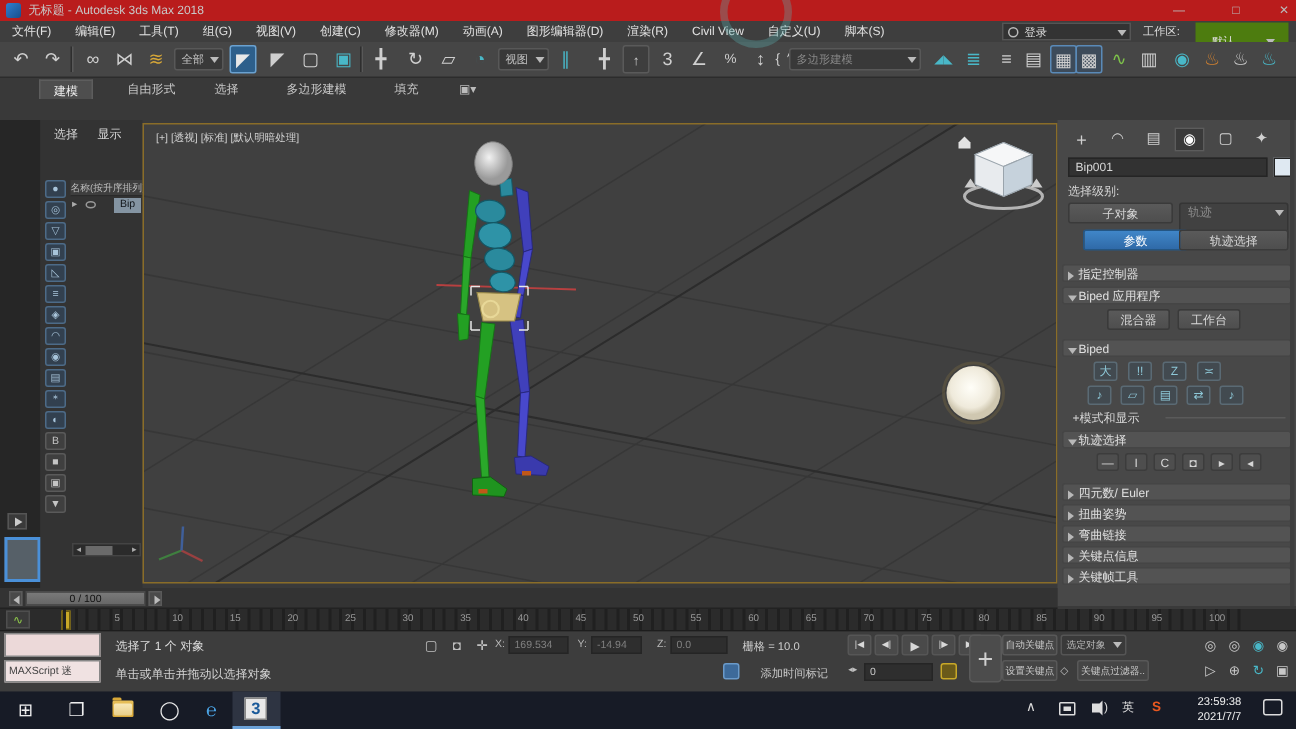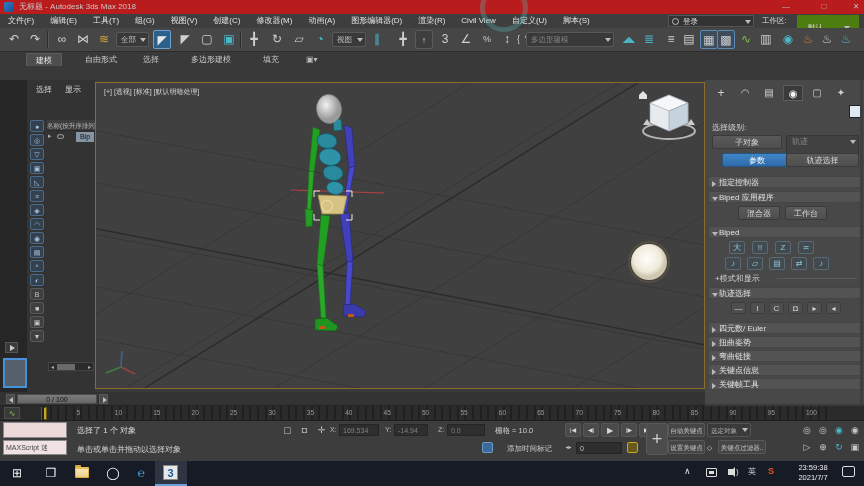--- a/index.html
+++ b/index.html
@@ -278,20 +278,21 @@
       <g stroke-width="1.6">
         <line x1="25" y1="284" x2="10" y2="290" stroke="#3f7f3f"></line>
         <line x1="25" y1="284" x2="39" y2="291" stroke="#9a4040"></line>
         <line x1="25" y1="284" x2="26" y2="268" stroke="#3f5f9a"></line>
       </g>
     </svg>
   </div>
 
   <div class="abs" id="cmdpanel">
     <span><span class="cptab" style="left: 6px; font-size: 12px;">+</span><span class="cptab" style="left: 30px;">◠</span><span class="cptab" style="left: 54px;">▤</span><span class="cptab active" style="left: 78px;">◉</span><span class="cptab" style="left: 102px;">▢</span><span class="cptab" style="left: 126px;">✦</span></span>
+    <div id="objname">Bip001</div>
     <div id="colorswatch"></div>
     <div id="sellevel">选择级别:</div>
     <div class="cpbtn" style="left:7px;top:55px;width:70px">子对象</div>
     <div class="cpdd" style="left:81px;top:55px;width:73px"><span>轨迹</span><span class="dda"></span></div>
     <div class="cpbtn blue" style="left:17px;top:73px;width:70px">参数</div>
     <div class="cpbtn" style="left:81px;top:73px;width:73px">轨迹选择</div>
     <span><div class="rollout" style="top: 96px;">指定控制器</div><div class="rollout open" style="top: 111px;">Biped 应用程序</div><div class="rollout open" style="top: 146px;">Biped</div><div class="rollout open" style="top: 207px;">轨迹选择</div><div class="rollout" style="top: 242px;">四元数/ Euler</div><div class="rollout" style="top: 256px;">扭曲姿势</div><div class="rollout" style="top: 270px;">弯曲链接</div><div class="rollout" style="top: 284px;">关键点信息</div><div class="rollout" style="top: 298px;">关键帧工具</div></span>
     <div class="cpbtn" style="left:33px;top:126px;width:42px">混合器</div>
     <div class="cpbtn" style="left:80px;top:126px;width:42px">工作台</div>
     <div style="position:absolute;left:24px;top:161px;width:112px;display:flex;gap:7px">

